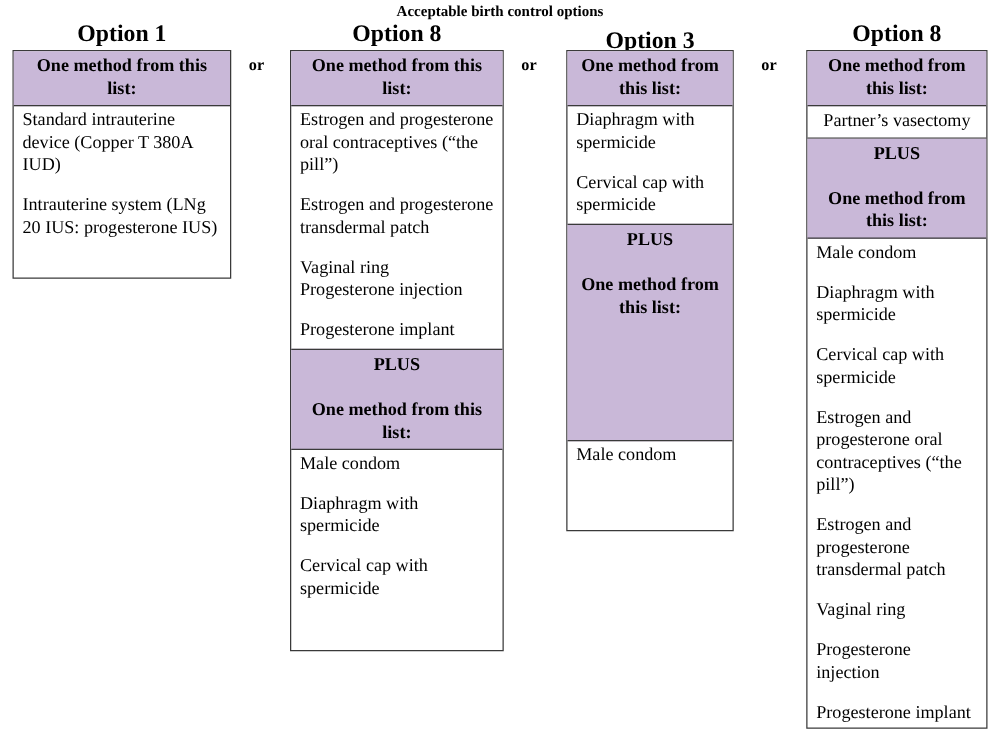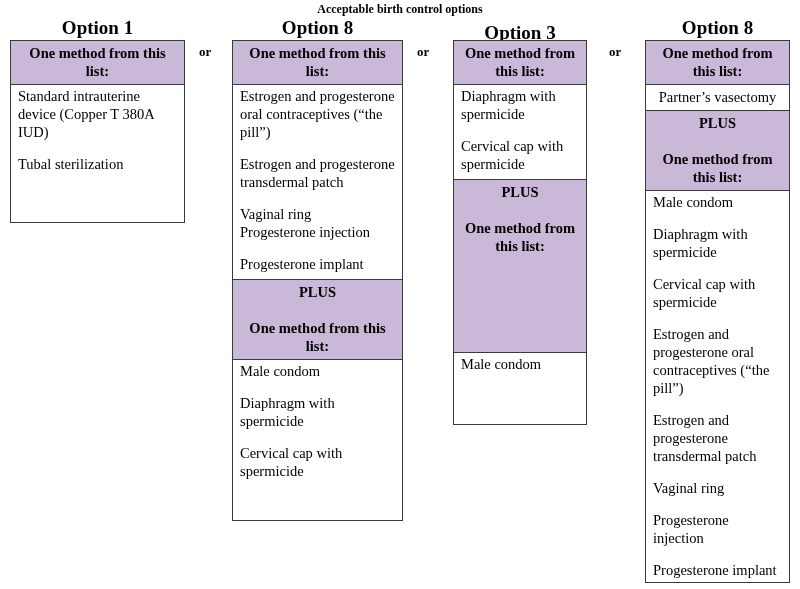--- a/index.html
+++ b/index.html
@@ -107,21 +107,21 @@
 <div class="option-label" style="left:645px; top:19px; width:145px;">Option 8</div>
 
 <div class="or-label" style="left:199px; top:44px;">or</div>
 <div class="or-label" style="left:417px; top:44px;">or</div>
 <div class="or-label" style="left:609px; top:44px;">or</div>
 
 <div class="option-box" style="left:10px; top:40px; width:175px; height:183px;">
   <div class="section purple hdr divider-bottom">One method from this list:</div>
   <div class="section items">
     <div class="item">Standard intrauterine device (Copper T 380A IUD)</div>
-    <div class="item">Tubal sterilization</div>
+    <div class="item">Intrauterine system (LNg 20 IUS: progesterone IUS)</div>
   </div>
 </div>
 
 <div class="option-box" style="left:232px; top:40px; width:171px; height:481px;">
   <div class="section purple hdr divider-bottom">One method from this list:</div>
   <div class="section items">
     <div class="item">Estrogen and progesterone oral contraceptives (“the pill”)</div>
     <div class="item">Estrogen and progesterone transdermal patch</div>
     <div class="item tight">Vaginal ring</div>
     <div class="item">Progesterone injection</div>

